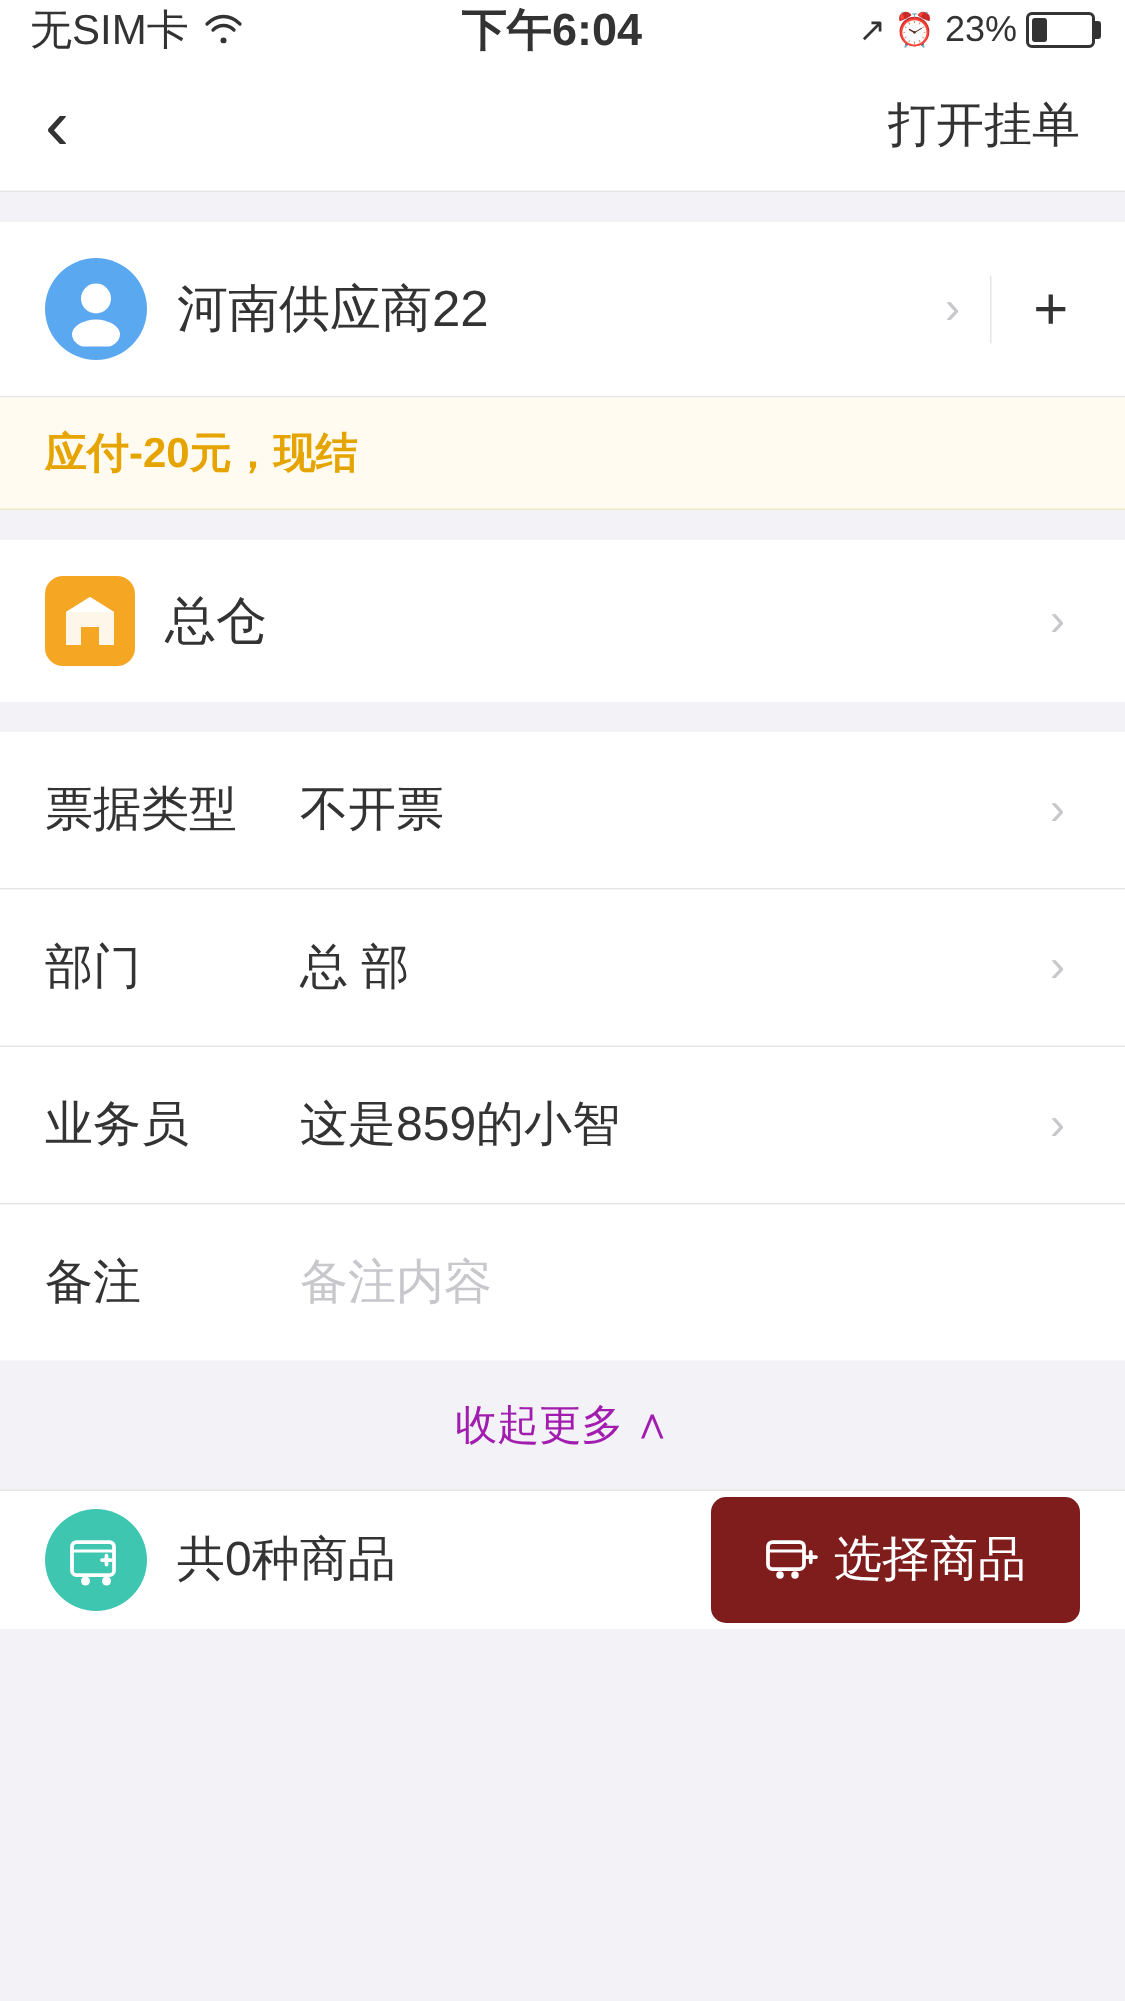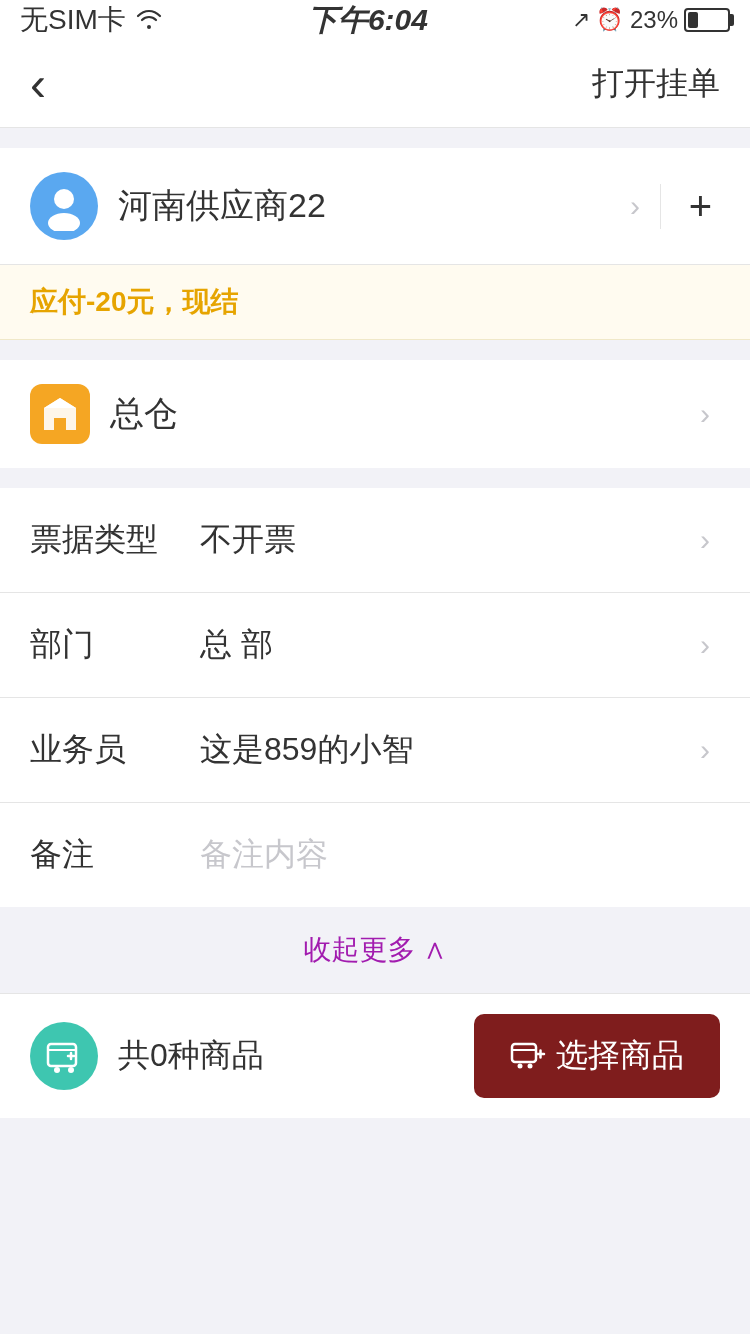--- a/index.html
+++ b/index.html
@@ -188,21 +188,21 @@
     }
     .collapse-text {
       font-size: 28px;
       color: #a21caf;
     }
 
     
     .bottom-bar {
       display: flex;
       align-items: center;
-      padding: 20px 30px;
+      padding: 4px 30px;
       background: #fff;
       border-top: 1px solid #e5e5e5;
       gap: 20px;
     }
     .cart-icon-wrap {
       width: 68px;
       height: 68px;
       background: #3ec6b0;
       border-radius: 50%;
       display: flex;
@@ -246,21 +246,21 @@
   <div class="status-left">
     <span>无SIM卡</span>
     <span>
       <svg viewBox="0 0 30 20" fill="none" xmlns="http://www.w3.org/2000/svg" width="30" height="20">
         <path d="M15 16a2 2 0 1 1 0 4 2 2 0 0 1 0-4z" fill="#333"></path>
         <path d="M8 11c1.9-1.9 4.5-3 7-3s5.1 1.1 7 3" stroke="#333" stroke-width="2.2" fill="none" stroke-linecap="round"></path>
         <path d="M4 7c3-3 7.1-5 11-5s8 2 11 5" stroke="#333" stroke-width="2.2" fill="none" stroke-linecap="round"></path>
       </svg>
     </span>
   </div>
-  <div class="status-center" style="font-size:30px;font-weight:600;font-style:italic;">下午6:04</div>
+  <div class="status-center" style="font-size:30px;font-weight:600;">下午6:04</div>
   <div class="status-right">
     <span style="font-size:22px;">↗</span>
     <span style="font-size:22px;">⏰</span>
     <span style="font-size:24px;">23%</span>
     <span style="display:inline-block;width:46px;height:24px;border:2px solid #333;border-radius:4px;position:relative;padding:2px;">
       <span style="display:block;width:25%;height:100%;background:#333;border-radius:2px;"></span>
       <span style="position:absolute;right:-6px;top:50%;transform:translateY(-50%);width:4px;height:12px;background:#333;border-radius:0 2px 2px 0;"></span>
     </span>
   </div>
 </div>

